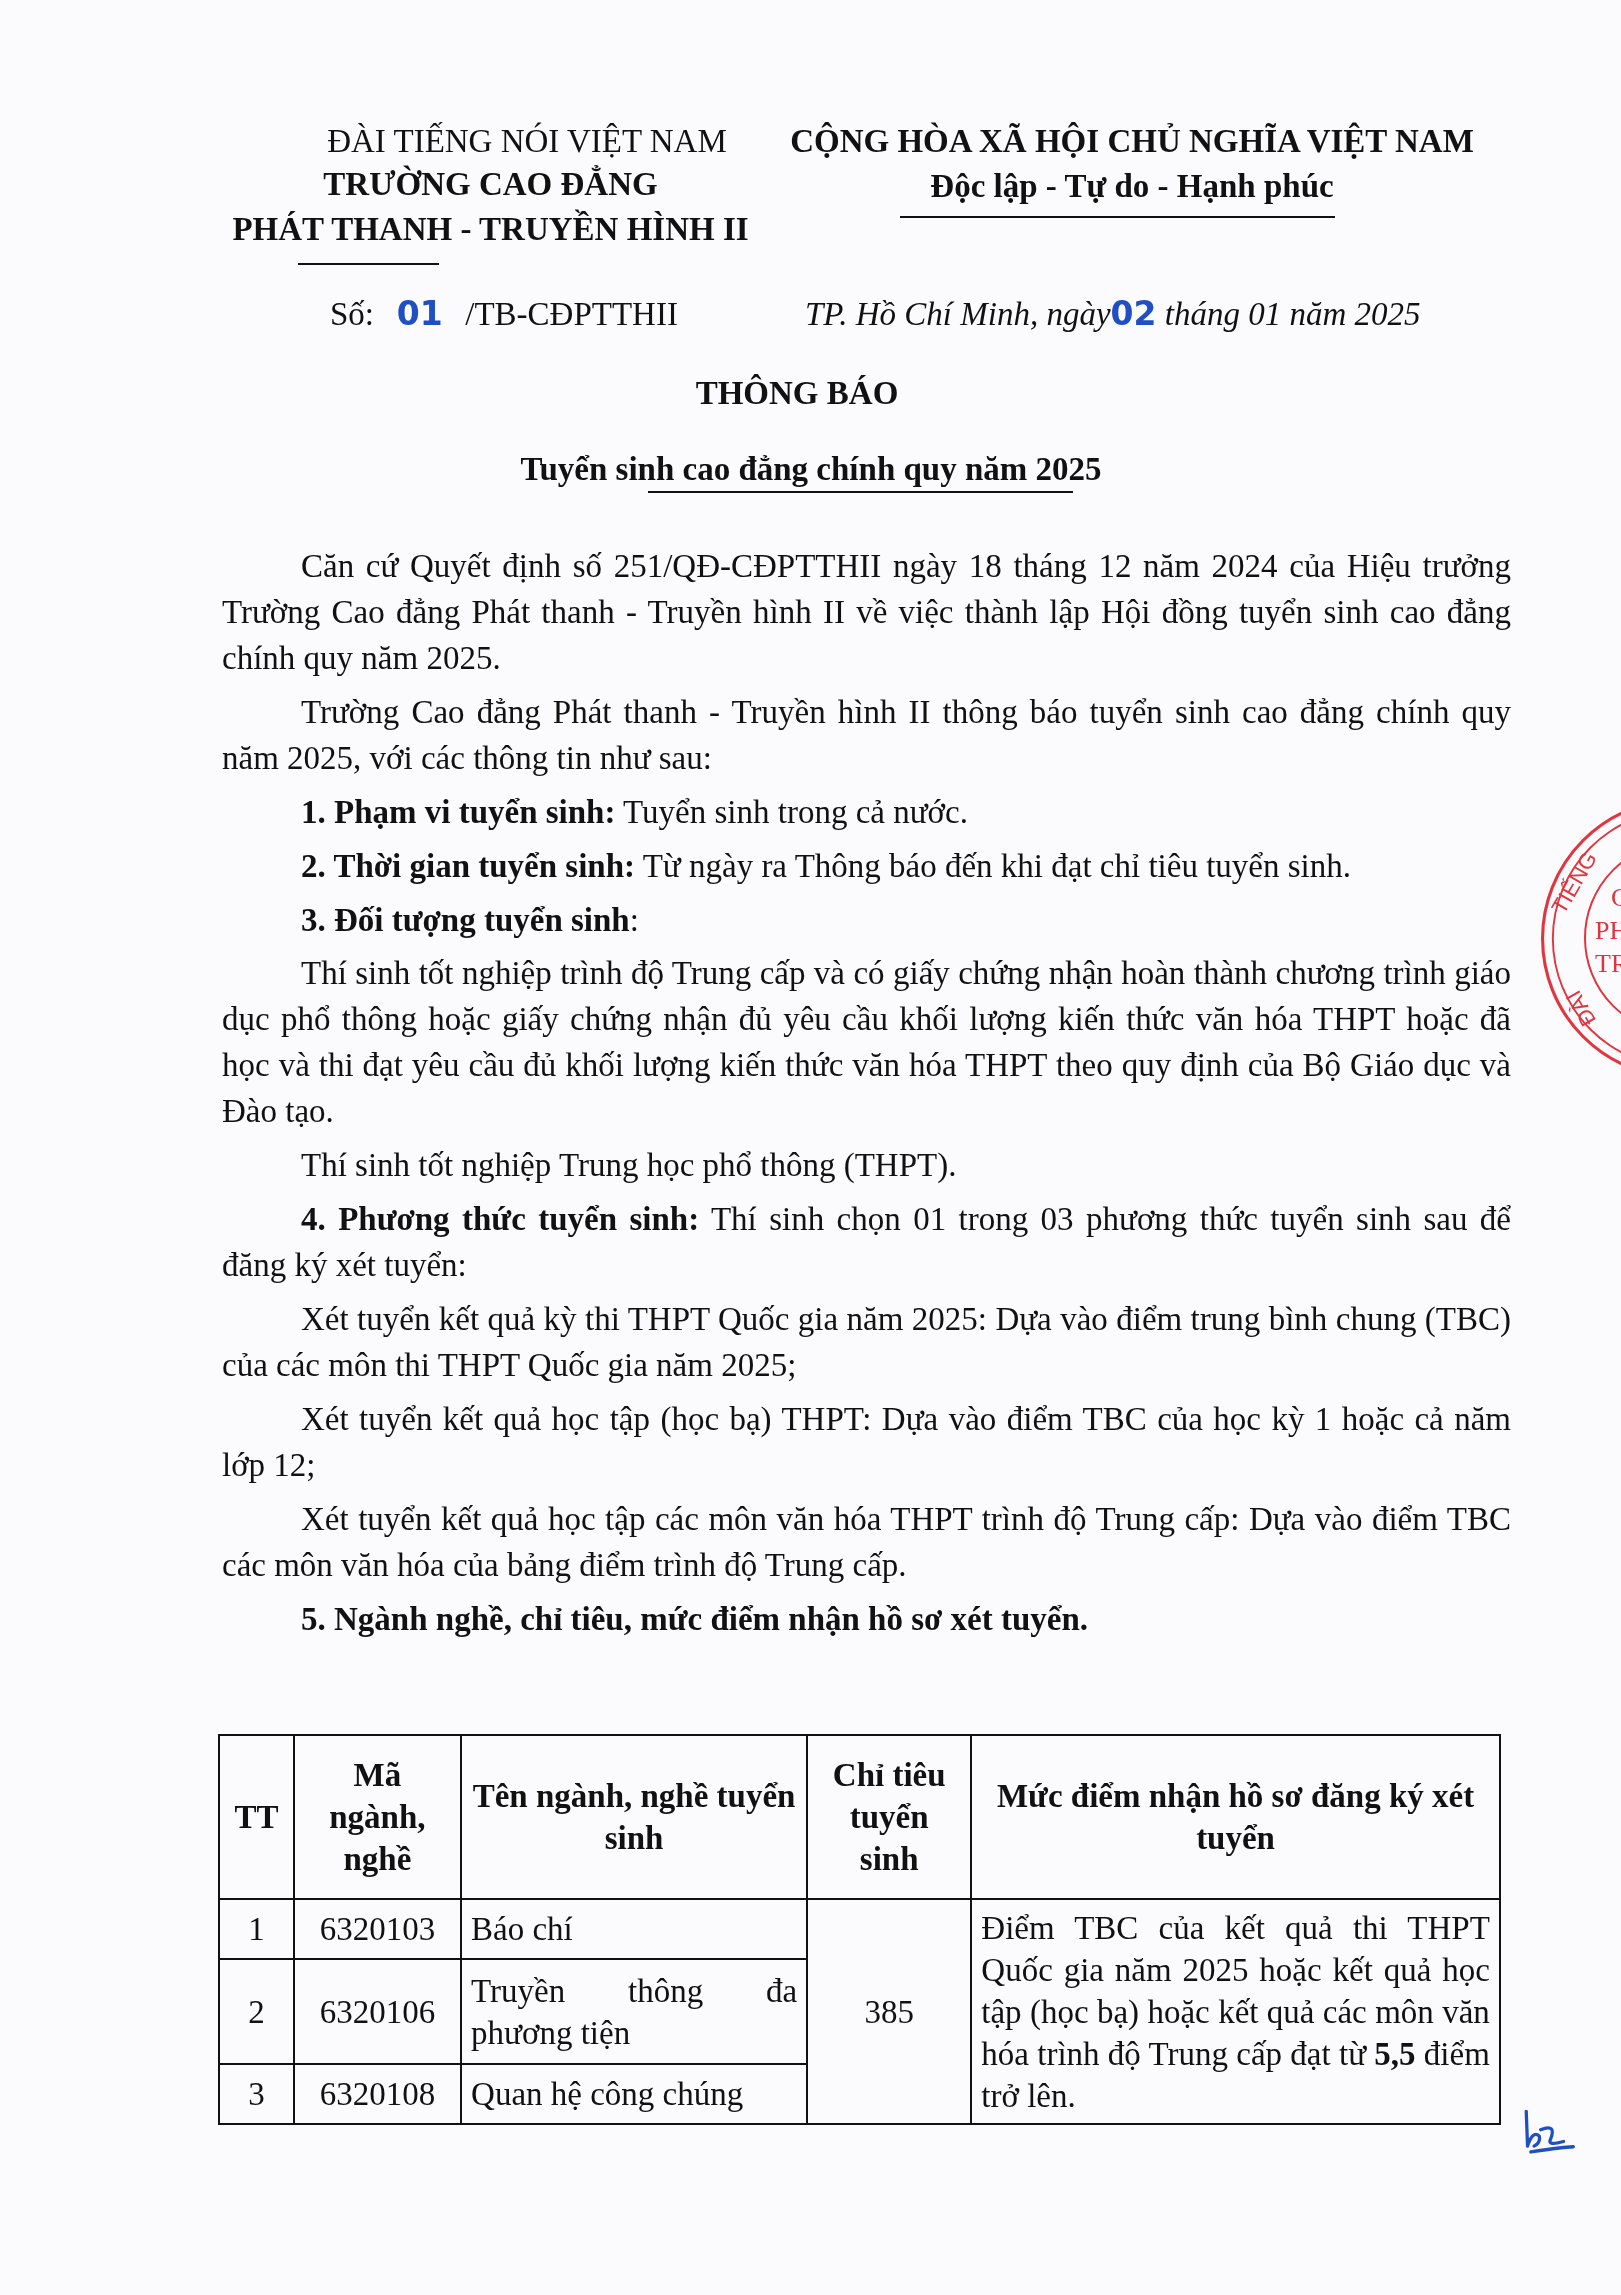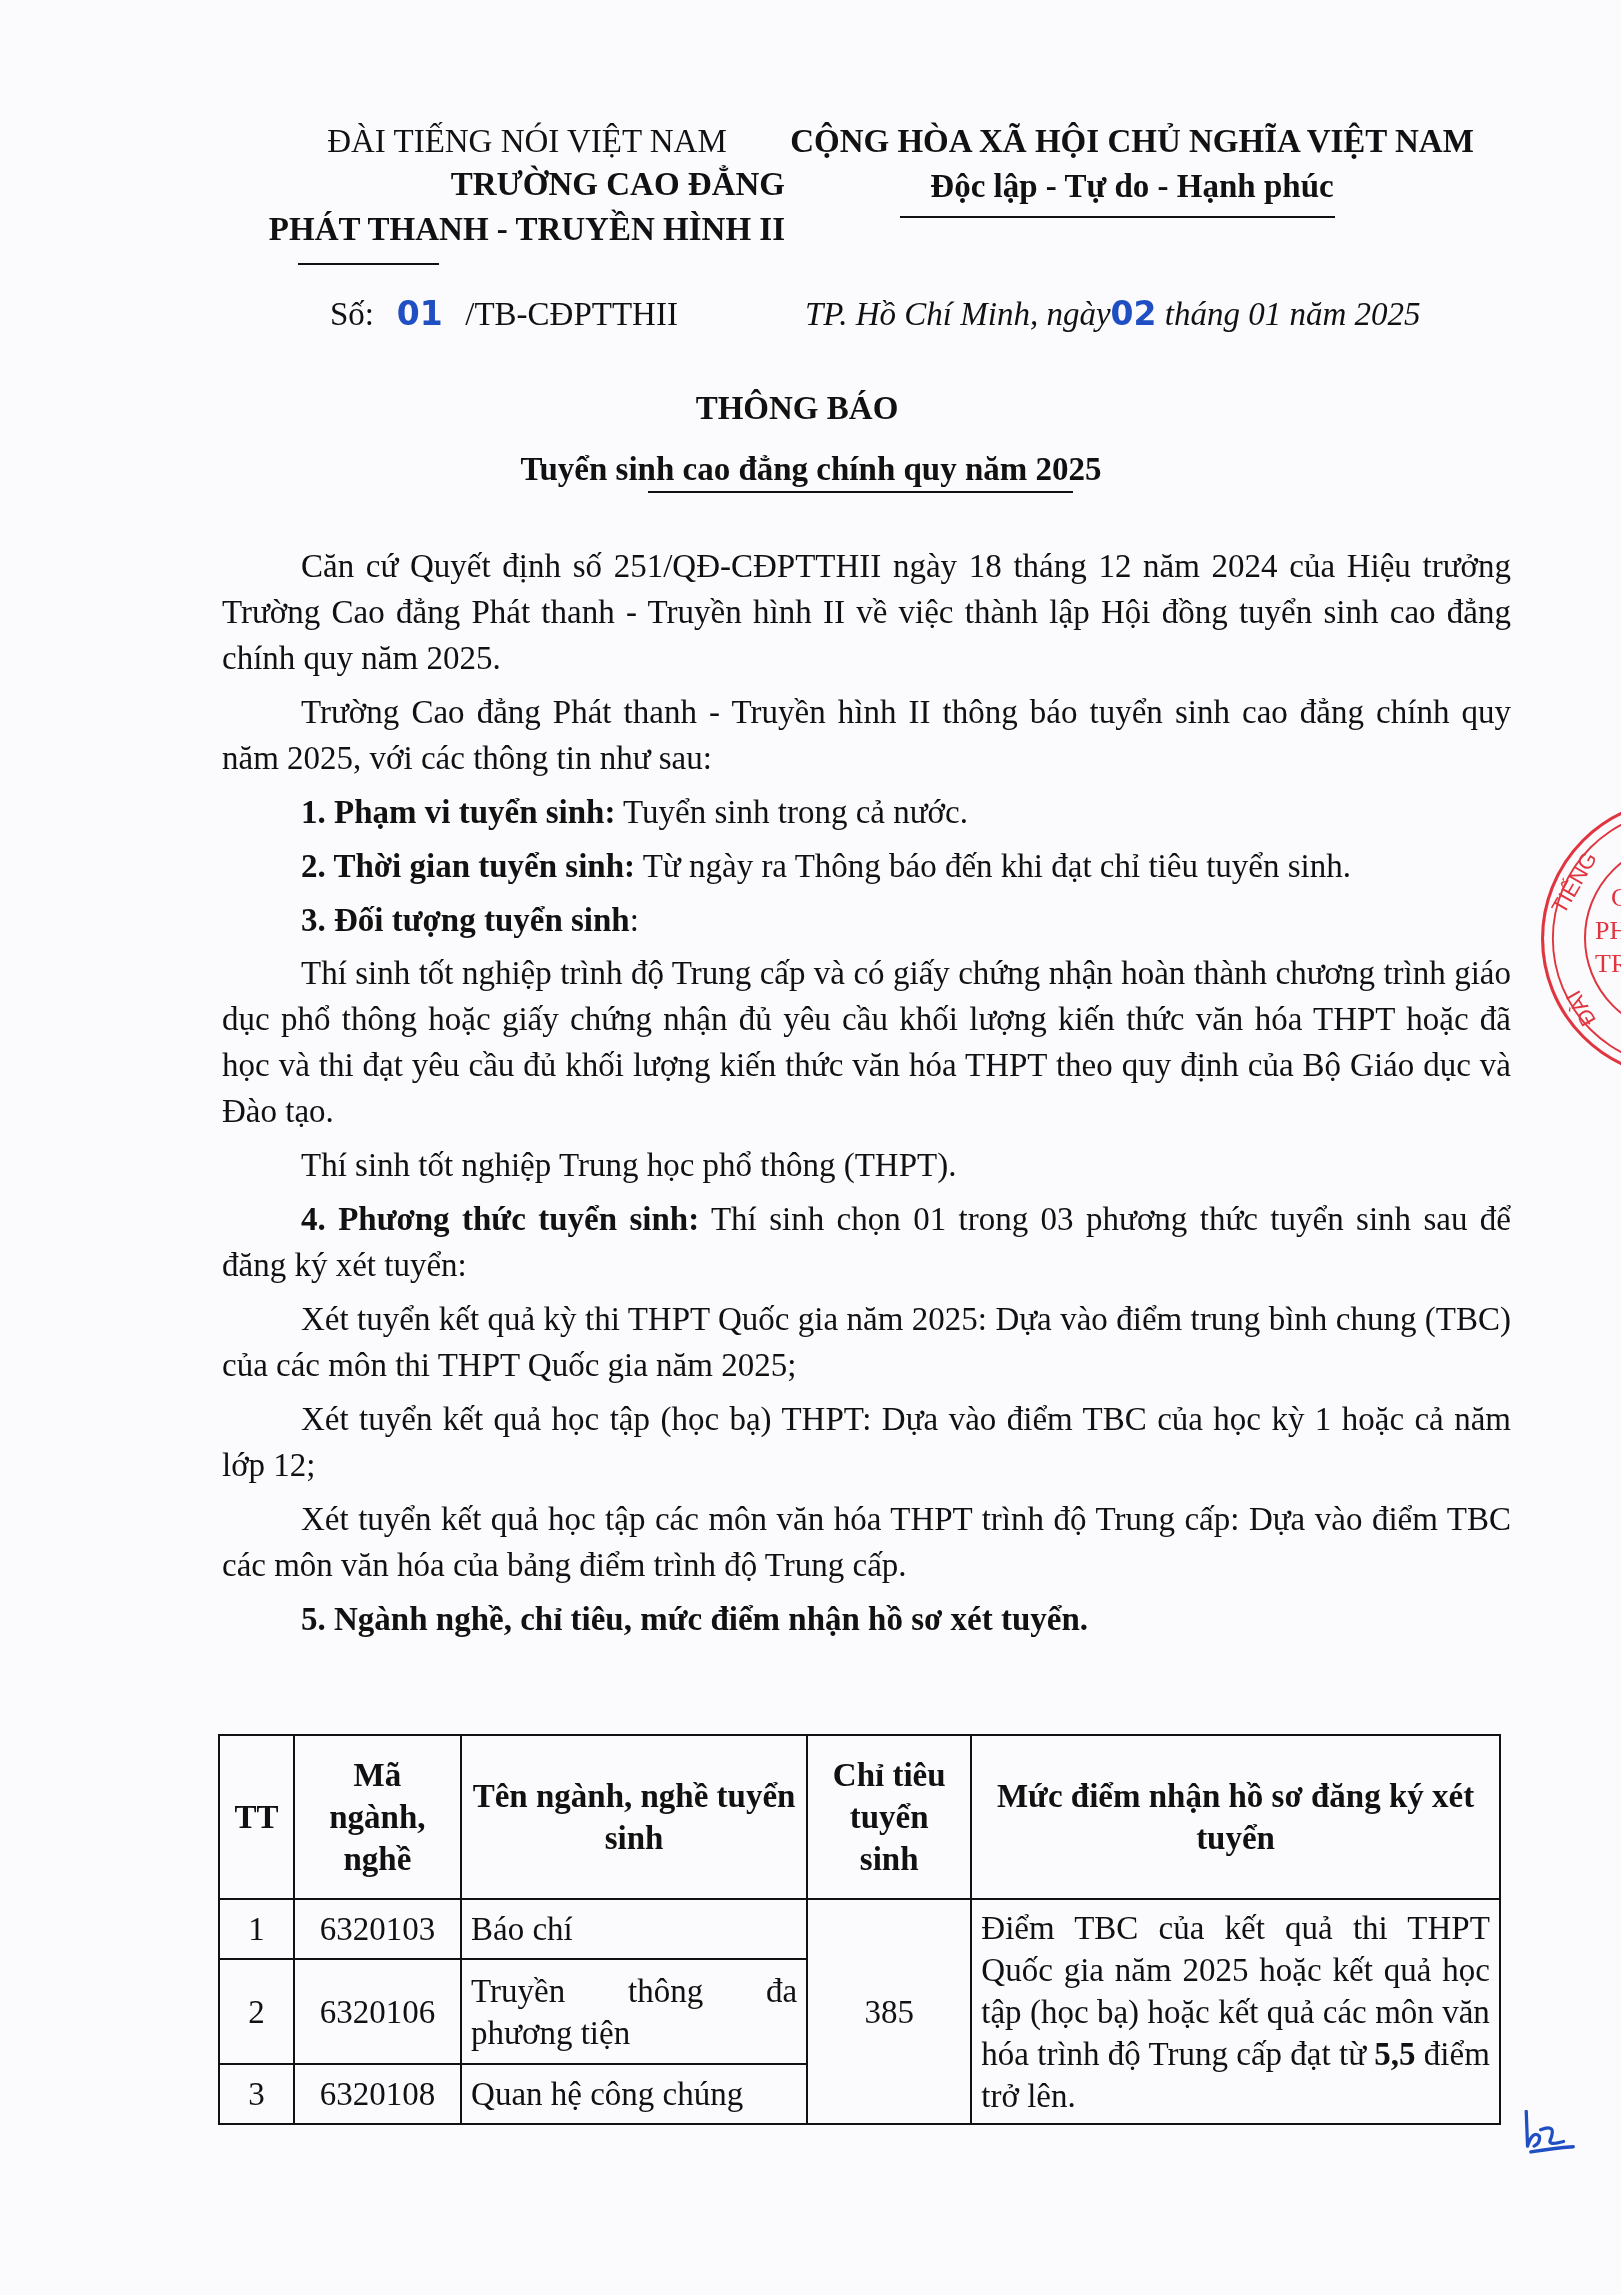--- a/index.html
+++ b/index.html
@@ -23,21 +23,21 @@
   .stamp { position: absolute; left: 1541px; top: 798px; width: 275px; height: 275px; border-radius: 50%; border: 3.9px solid #e0353f; box-shadow: inset 0 0 0 7.9px #fbfbfd, inset 0 0 0 9.8px #e0353f; }
   .stamp-inner { position: absolute; left: 1584px; top: 841px; width: 190px; height: 190px; border-radius: 50%; border: 2.6px solid #e0353f; }
   .stamp-text { position: absolute; color: #e0353f; font-size: 26px; font-family: "Liberation Serif", serif; }
 </style>
 </head>
 <body>
 
 <div class="abs hdr" style="left:249px; top:121px; width:556px;">
   <div>ĐÀI TIẾNG NÓI VIỆT NAM</div>
 </div>
-<div class="abs hdr bold" style="left:196px; top:164px; width:589px;text-align:right;">
+<div class="abs hdr bold" style="left:196px; top:164px; width:589px;">
   <div>TRƯỜNG CAO ĐẲNG</div>
   <div style="margin-top:3.9px;">PHÁT THANH - TRUYỀN HÌNH II</div>
 </div>
 <div class="rule" style="left:298px; top:263px; width:141px;"></div>
 
 <div class="abs hdr bold" style="left:746px; top:121px; width:772px;">
   <div>CỘNG HÒA XÃ HỘI CHỦ NGHĨA VIỆT NAM</div>
   <div style="margin-top:3.9px;">Độc lập - Tự do - Hạnh phúc</div>
 </div>
 <div class="rule" style="left:900px; top:216px; width:435px;"></div>
@@ -45,21 +45,21 @@
 <div class="abs" style="left:330px; top:294px; font-size:33px;">
   <span>Số:</span>
   <span class="blue" style="margin:0 14.4px;">01</span>
   <span>/TB-CĐPTTHII</span>
 </div>
 <div class="abs" style="left:805px; top:294px; font-size:33px; font-style:italic;">
   <span>TP. Hồ Chí Minh, ngày</span><span class="blue" style="font-style:normal;">02</span>
   <span>tháng 01 năm 2025</span>
 </div>
 
-<div class="abs hdr bold" style="left:0; top:388px; width:1594px;">THÔNG BÁO</div>
+<div class="abs hdr bold" style="left:0; top:373px; width:1594px;">THÔNG BÁO</div>
 <div class="abs hdr bold" style="left:0; top:449px; width:1622px;">Tuyển sinh cao đẳng chính quy năm 2025</div>
 <div class="rule" style="left:648px; top:491px; width:425px;"></div>
 
 <div class="body-text" style="top:543px;">
   <p class="p indent">Căn cứ Quyết định số 251/QĐ-CĐPTTHII ngày 18 tháng 12 năm 2024 của Hiệu trưởng Trường Cao đẳng Phát thanh - Truyền hình II về việc thành lập Hội đồng tuyển sinh cao đẳng chính quy năm 2025.</p>
   <p class="p indent">Trường Cao đẳng Phát thanh - Truyền hình II thông báo tuyển sinh cao đẳng chính quy năm 2025, với các thông tin như sau:</p>
   <p class="p indent"><b>1. Phạm vi tuyển sinh:</b><span> Tuyển sinh trong cả nước.</span></p>
   <p class="p indent"><b>2. Thời gian tuyển sinh:</b><span> Từ ngày ra Thông báo đến khi đạt chỉ tiêu tuyển sinh.</span></p>
   <p class="p indent"><b>3. Đối tượng tuyển sinh</b><span>:</span></p>
   <p class="p indent">Thí sinh tốt nghiệp trình độ Trung cấp và có giấy chứng nhận hoàn thành chương trình giáo dục phổ thông hoặc giấy chứng nhận đủ yêu cầu khối lượng kiến thức văn hóa THPT hoặc đã học và thi đạt yêu cầu đủ khối lượng kiến thức văn hóa THPT theo quy định của Bộ Giáo dục và Đào tạo.</p>

